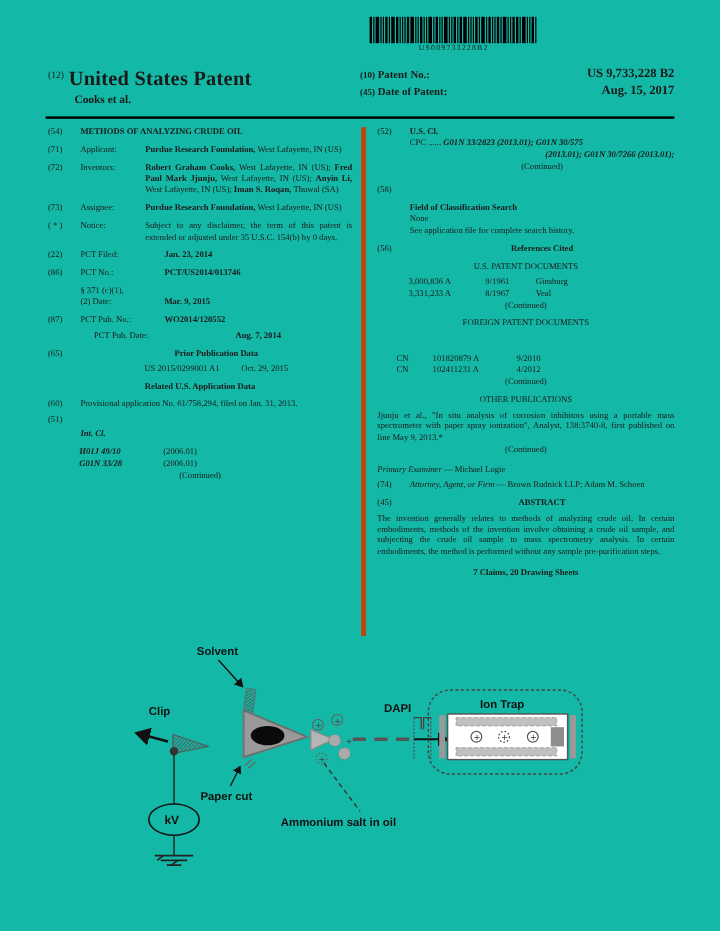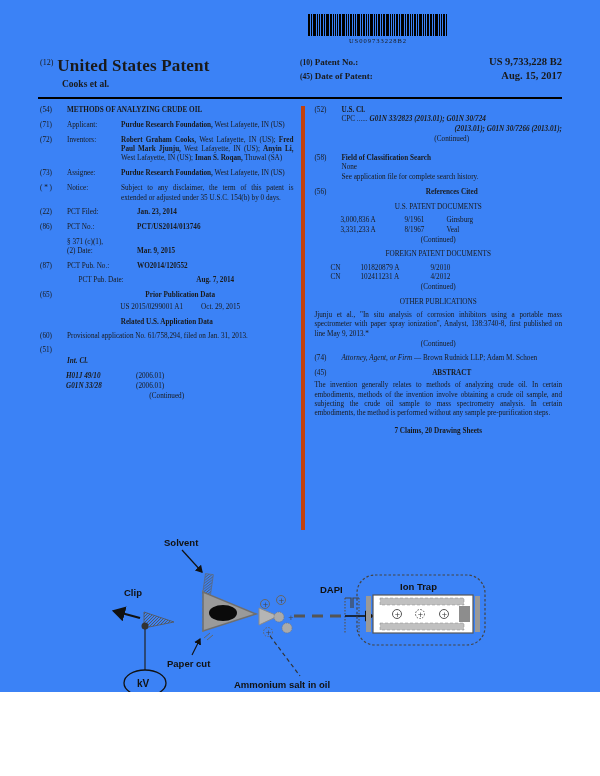--- a/index.html
+++ b/index.html
@@ -1,16 +1,16 @@
 <!DOCTYPE html>
 <html><head>
 <meta charset="utf-8">
 <style>
   html,body{margin:0;padding:0;background:#fff;}
-  .page{position:relative;width:600px;height:692px;background:#3b82f6;outline:1px solid #c8c8c8;
+  .page{position:relative;width:600px;height:776px;background:#14b8a6;outline:1px solid #c8c8c8;
         font-family:"Liberation Serif","DejaVu Serif",serif;color:#1a1a1a;overflow:hidden;}
   
   .barcode{position:absolute;left:292px;top:14px;width:172px;text-align:center;}
   .barcode-bars{display:flex;align-items:stretch;height:22px;justify-content:center;}
   .barcode-bars span{display:block;background:#000;margin-right:1px;}
   .barcode-text{font-size:6.5px;letter-spacing:1px;margin-top:1px;font-family:"Liberation Serif",serif;}
   
   .hdr{position:absolute;left:40px;top:56px;width:522px;display:flex;justify-content:space-between;}
   .hdr-left .tag{font-size:8px;vertical-align:6px;}
   .hdr-title{font-size:17px;font-weight:bold;letter-spacing:.2px;}
@@ -247,30 +247,30 @@
       </div>
       <div class="cont">(Continued)</div>
     </div>
 
     <div class="col col-r">
 
       <div class="entry">
         <span>(52)</span>
         <span>
           <span class="b" style="display:block;">U.S. Cl.</span>
-          <span style="display:block;"><span>CPC ......</span> <span class="bi">G01N 33/2823 (2013.01); G01N 30/724</span></span>
+          <span style="display:block;"><span>CPC ......</span> <span class="bi">G01N 33/2823 (2013.01); G01N 30/575</span></span>
           <span class="bi" style="display:block;text-align:right;">(2013.01); G01N 30/7266 (2013.01);</span>
           <span class="cont" style="display:block;">(Continued)</span>
         </span>
       </div>
 
       <div class="entry">
         <span>(58)</span>
         <span>
-          <span class="b" style="display:block;">Field of Classification Search</span>
+          <span class="b" style="display:block;margin-top:15px;">Field of Classification Search</span>
           <span style="display:block;">None</span>
           <span style="display:block;">See application file for complete search history.</span>
         </span>
       </div>
 
       <div class="entry" style="margin-top:6px;">
         <span>(56)</span>
         <span class="heading" style="margin:0;">References Cited</span>
       </div>
 
@@ -280,37 +280,40 @@
         <span>9/1961</span>
         <span>Ginsburg</span>
       </div>
       <div class="docrow">
         <span>3,331,233 A</span>
         <span>8/1967</span>
         <span>Veal</span>
       </div>
       <div class="cont">(Continued)</div>
 
-      <div class="center" style="margin:5px 0 4px 0;">FOREIGN PATENT DOCUMENTS</div>
+      <div class="center" style="margin:5px 0 20px 0;">FOREIGN PATENT DOCUMENTS</div>
       <div class="forrow">
         <span>CN</span>
         <span>101820879 A</span>
         <span>9/2010</span>
       </div>
       <div class="forrow">
         <span>CN</span>
         <span>102411231 A</span>
         <span>4/2012</span>
       </div>
       <div class="cont">(Continued)</div>
 
       <div class="center" style="margin:5px 0 4px 0;text-align:center;">OTHER PUBLICATIONS</div>
       <div class="just">Jjunju et al., "In situ analysis of corrosion inhibitors using a portable mass spectrometer with paper spray ionization", Analyst, 138:3740-8, first published on line May 9, 2013.*</div>
       <div class="cont">(Continued)</div>
 
+      <div style="margin-top:6px;">
+        <span class="i">Primary Examiner</span><span> — Michael Logie</span>
+      </div>
 
       <div class="entry" style="margin-top:4px;margin-bottom:6px;">
         <span>(74)</span>
         <span class="just"><span class="i">Attorney, Agent, or Firm</span><span> — Brown Rudnick LLP; Adam M. Schoen</span></span>
       </div>
 
       <div class="entry" style="margin-bottom:3px;">
         <span>(45)</span>
         <span class="heading" style="margin:0;">ABSTRACT</span>
       </div>

